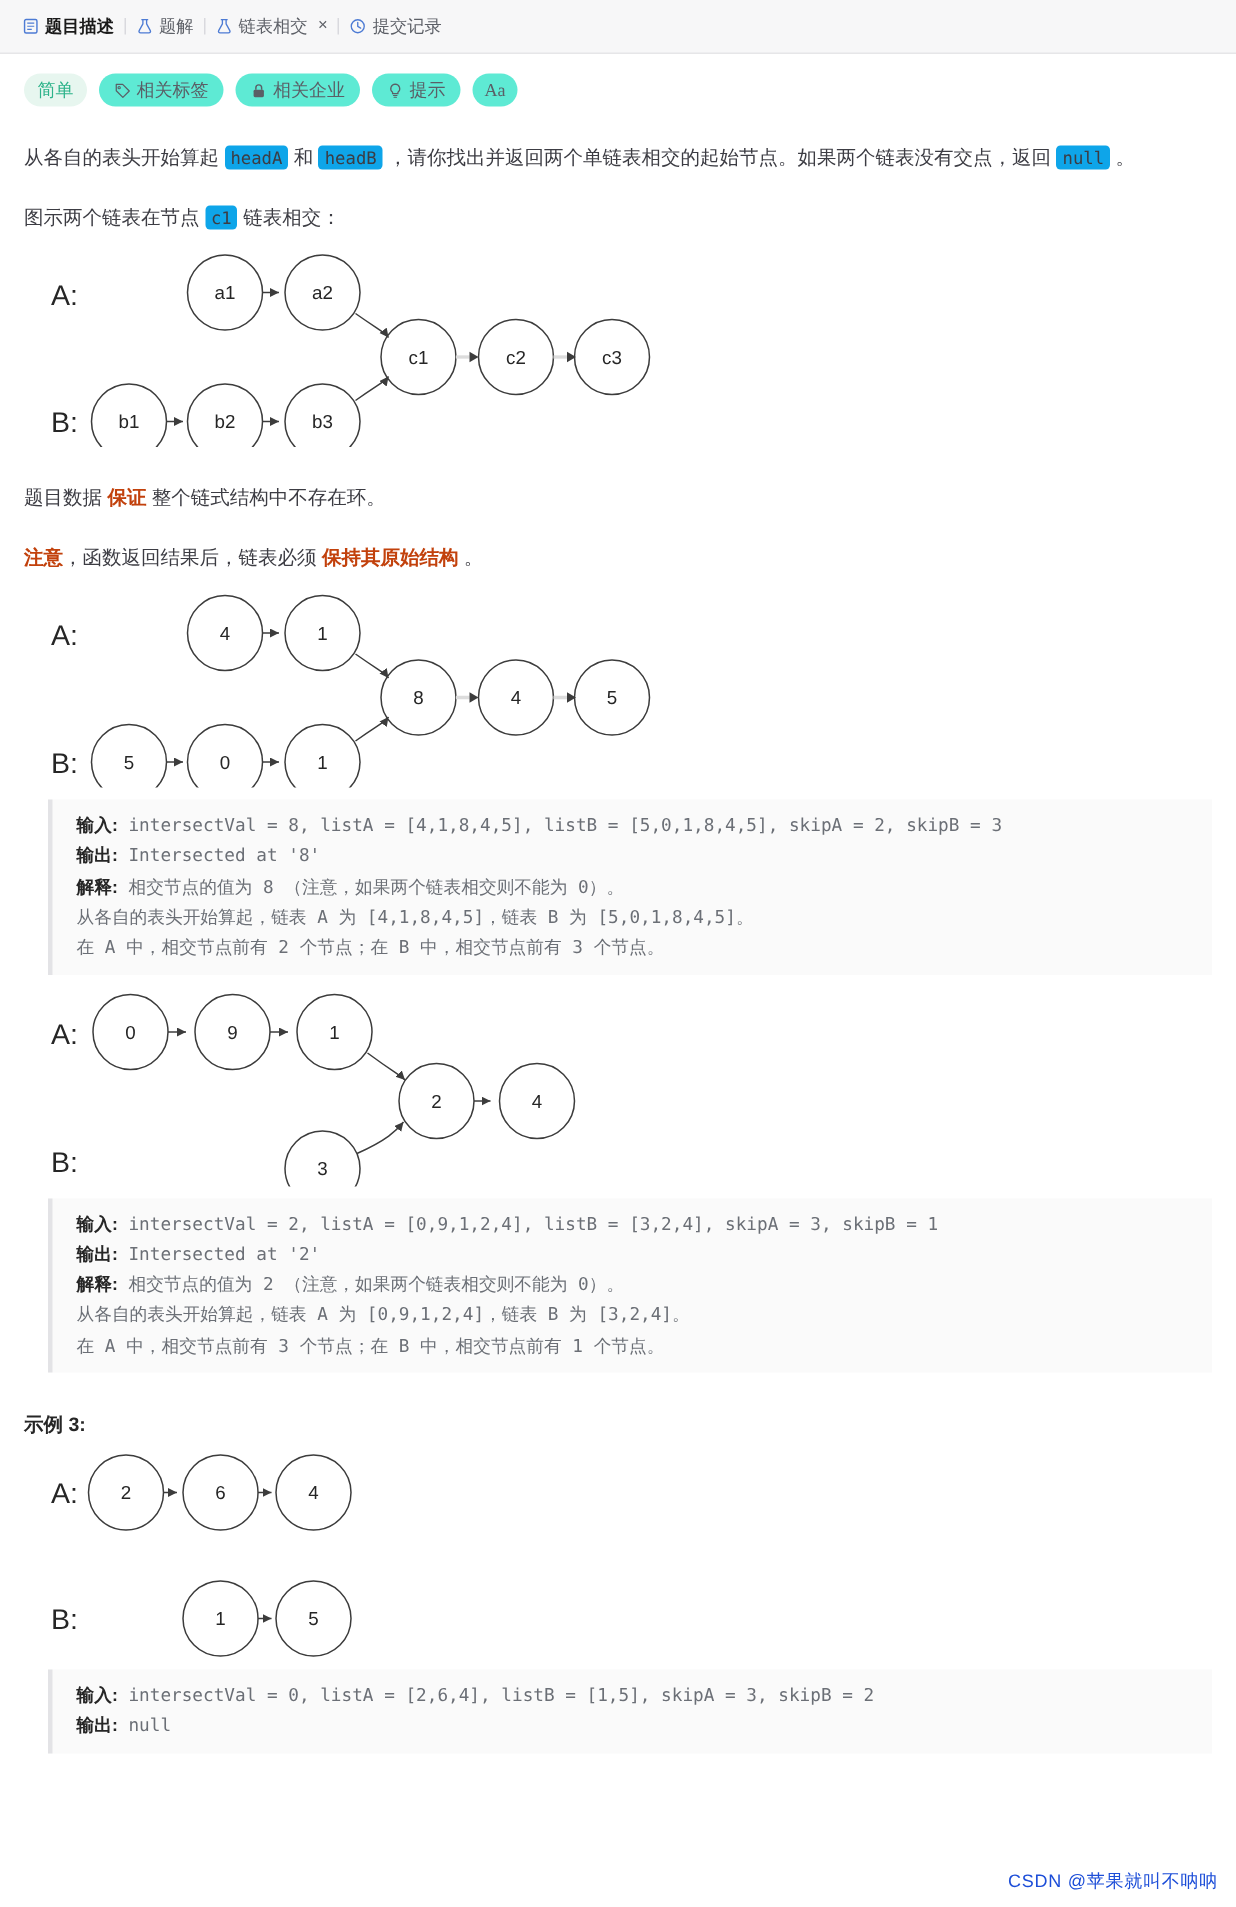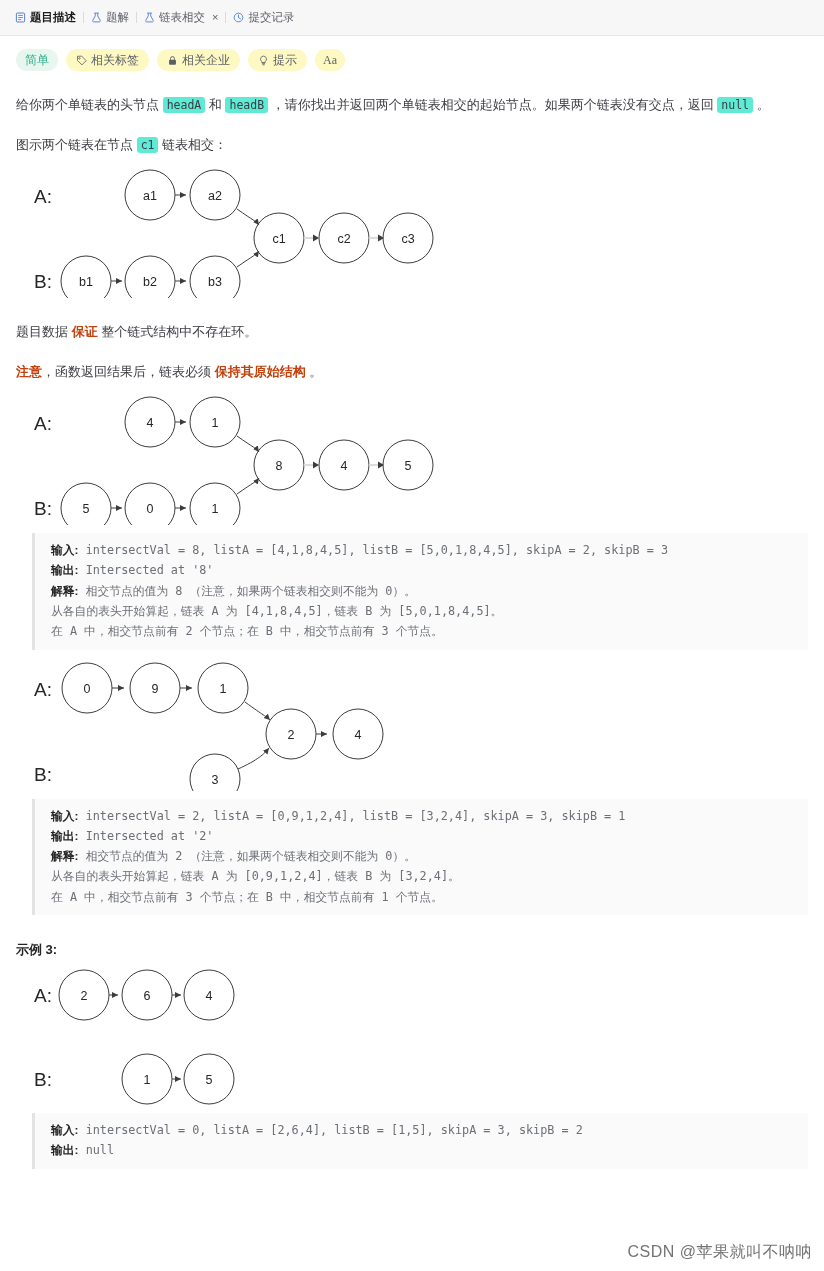--- a/index.html
+++ b/index.html
@@ -70,41 +70,41 @@
     height: 22px;
     font-family: Liberation Serif, serif;
   }
   .chip {
     height: 22px;
     display: inline-flex;
     align-items: center;
     gap: 4px;
     padding: 0 10px;
     border-radius: 11px;
-    background: #fef9c3;
+    background: #5eead4;
     color: #5a5f66;
     font-size: 12px;
     white-space: nowrap;
   }
   .chip.easy { background: #e7f6ef; color: #2db38a; padding: 0 9px; }
   .chip.square { padding: 0 8px; }
   .chip-icon { width: 11px; height: 11px; display:inline-block; }
   .chip-icon svg { display:block; width:11px; height:11px; }
 
   .para {
     font-size: 13px;
     line-height: 1.85;
     color: #3c3c43;
     margin: 22px 0 0 0;
   }
   .para.tight { margin-top: 16px; }
   .code-inline {
     font-family: "DejaVu Sans Mono", "Liberation Mono", monospace;
     font-size: 11.5px;
-    background: #5eead4;
+    background: #0ea5e9;
     border-radius: 3px;
     padding: 1px 4px;
     color: #3c3c43;
   }
   .b { font-weight: 700; color: #c2410c; }
 
   
   .diagram { position: relative; margin-top: 6px; }
   .diagram svg { display: block; }
 
@@ -131,22 +131,22 @@
     font-family: "Liberation Sans", "DejaVu Sans", sans-serif;
     font-weight: 700;
     color: #262626;
   }
 
   
   .watermark {
     position: absolute;
     right: 12px;
     bottom: 8px;
-    font-size: 16px;
-    color: #737373;
+    font-size: 12px;
+    color: #1d4ed8;
     letter-spacing: .5px;
     pointer-events: none;
     white-space: nowrap;
   }
 </style>
 </head>
 <body>
 
 <div class="tabbar">
 
@@ -234,21 +234,21 @@
           </svg>
       </span>
       <span>提示</span>
     </span>
 
     <span class="chip square">
       <span>Aa</span>
     </span>
   </div>
 
-  <p class="para"><span>给你两个单链表的头节点 </span><span class="code-inline">headA</span><span> 和 </span><span class="code-inline">headB</span><span> ，请你找出并返回两个单链表相交的起始节点。如果两个链表没有交点，返回 </span><span class="code-inline">null</span><span> 。</span></p>
+  <p class="para"><span>从各自的表头开始算起 </span><span class="code-inline">headA</span><span> 和 </span><span class="code-inline">headB</span><span> ，请你找出并返回两个单链表相交的起始节点。如果两个链表没有交点，返回 </span><span class="code-inline">null</span><span> 。</span></p>
 
   <p class="para tight"><span>图示两个链表在节点 </span><span class="code-inline">c1</span><span> 链表相交：</span></p>
 
   <div class="diagram">
     <svg width="440" height="135" viewBox="0 0 440 135">
       <g font-family="Liberation Sans, DejaVu Sans, sans-serif" fill="#262626">
         <text x="18" y="40" font-size="19">A:</text>
         <text x="18" y="125" font-size="19">B:</text>
       </g>
       <g fill="none" stroke="#3c3c3c" stroke-width="1">

